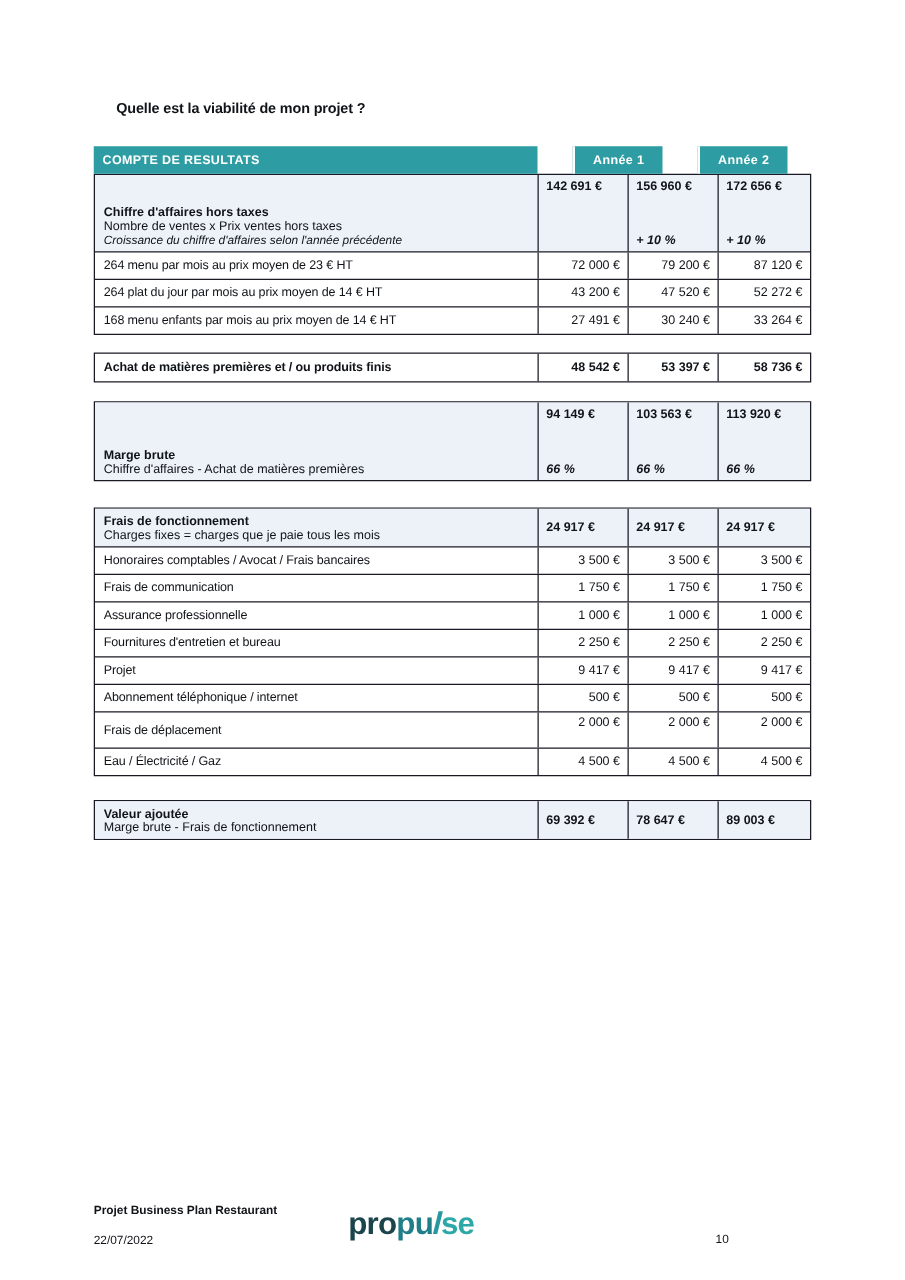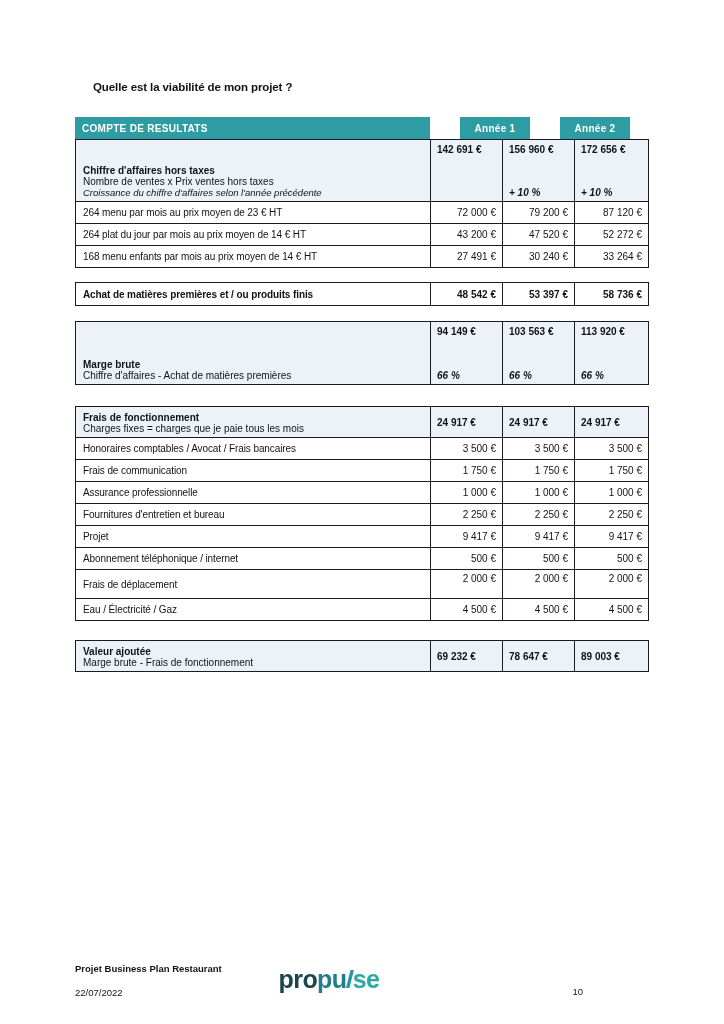--- a/index.html
+++ b/index.html
@@ -238,21 +238,21 @@
 
     <div class="block gap19">
       <div class="bgrid section sec30 row">
         <div class="cell scell">
           <div>
             <div class="b">Valeur ajoutée</div>
             <div>Marge brute - Frais de fonctionnement</div>
           </div>
         </div>
         <div class="cell svcell">
-          <span class="b">69 232 €</span>
+          <span class="b">69 392 €</span>
         </div>
         <div class="cell svcell">
           <span class="b">78 647 €</span>
         </div>
         <div class="cell svcell">
           <span class="b">89 003 €</span>
         </div>
       </div>
     </div>
 

